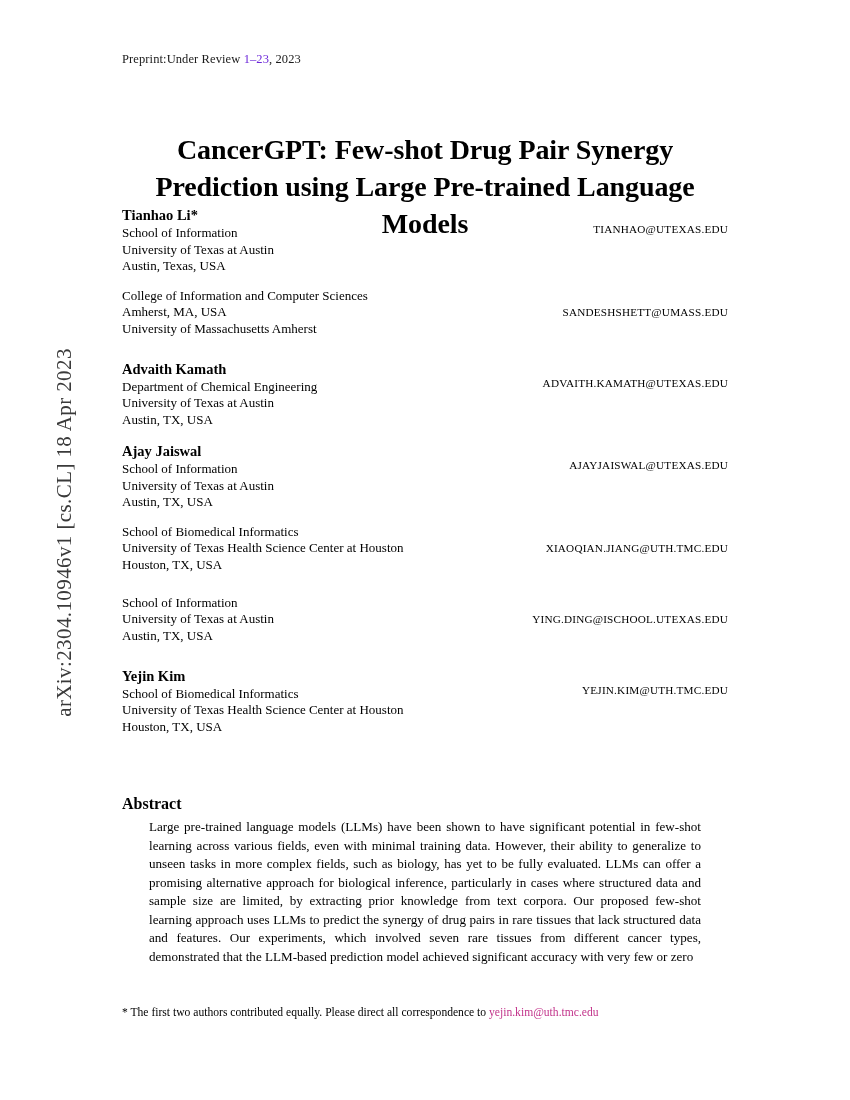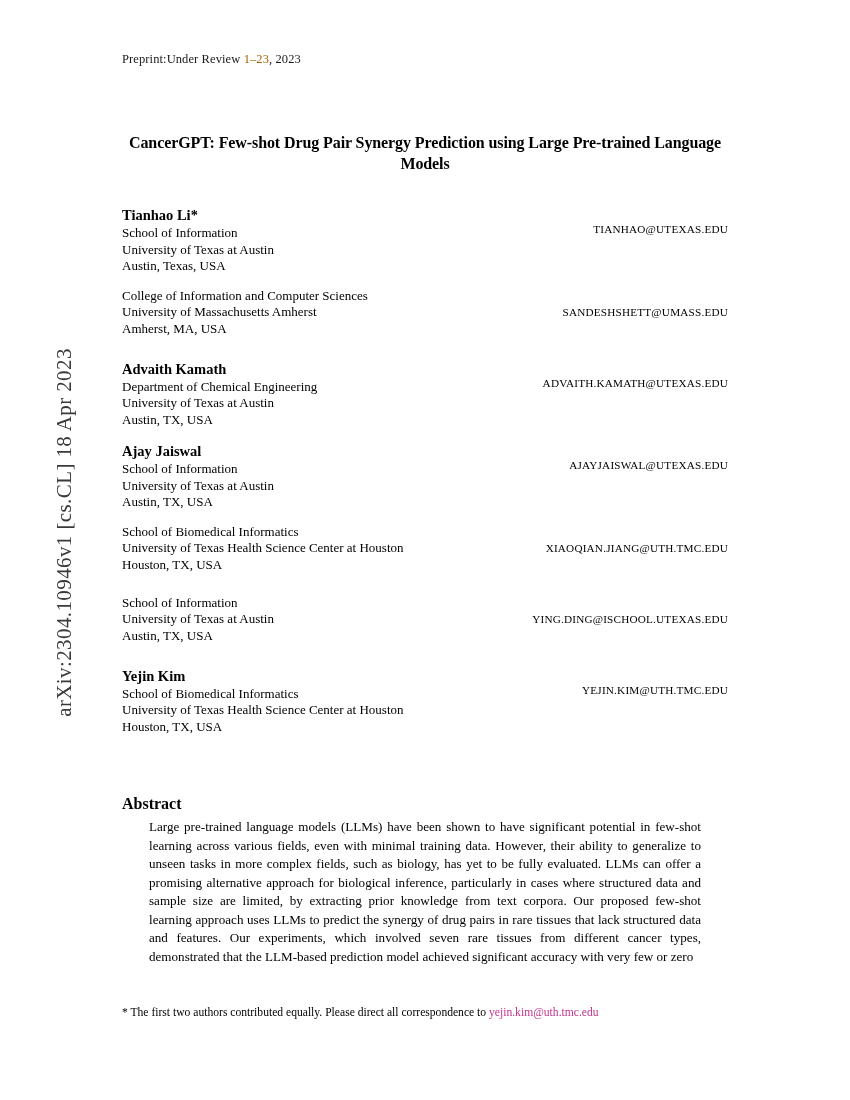--- a/index.html
+++ b/index.html
@@ -48,30 +48,30 @@
 
   .running-head {
     position: absolute;
     top: 52px;
     left: 0;
     font-size: 12.5px;
     color: #1a1a1a;
     letter-spacing: 0.1px;
   }
   .running-head .pages {
-    color: #a16207;
+    color: #6d28d9;
   }
 
   .title {
     position: absolute;
     top: 132px;
     left: 0;
     width: 606px;
     text-align: center;
-    font-size: 16px;
+    font-size: 28px;
     font-weight: bold;
     line-height: 1.32;
     letter-spacing: -0.1px;
   }
 
   .authors {
     position: absolute;
     top: 205px;
     left: 0;
     width: 606px;
@@ -159,22 +159,22 @@
         <div class="author-email">TIANHAO@UTEXAS.EDU</div>
         <div class="author-name">Tianhao Li*</div>
         <div class="author-aff">School of Information</div>
         <div class="author-aff">University of Texas at Austin</div>
         <div class="author-aff">Austin, Texas, USA</div>
       </div>
 
       <div class="author-block">
         <div class="author-email">SANDESHSHETT@UMASS.EDU</div>
         <div class="author-aff">College of Information and Computer Sciences</div>
+        <div class="author-aff">Amherst, MA, USA</div>
         <div class="author-aff">University of Massachusetts Amherst</div>
-        <div class="author-aff">Amherst, MA, USA</div>
       </div>
 
       <div class="author-block">
         <div class="author-email">ADVAITH.KAMATH@UTEXAS.EDU</div>
         <div class="author-name">Advaith Kamath</div>
         <div class="author-aff">Department of Chemical Engineering</div>
         <div class="author-aff">University of Texas at Austin</div>
         <div class="author-aff">Austin, TX, USA</div>
       </div>
 

